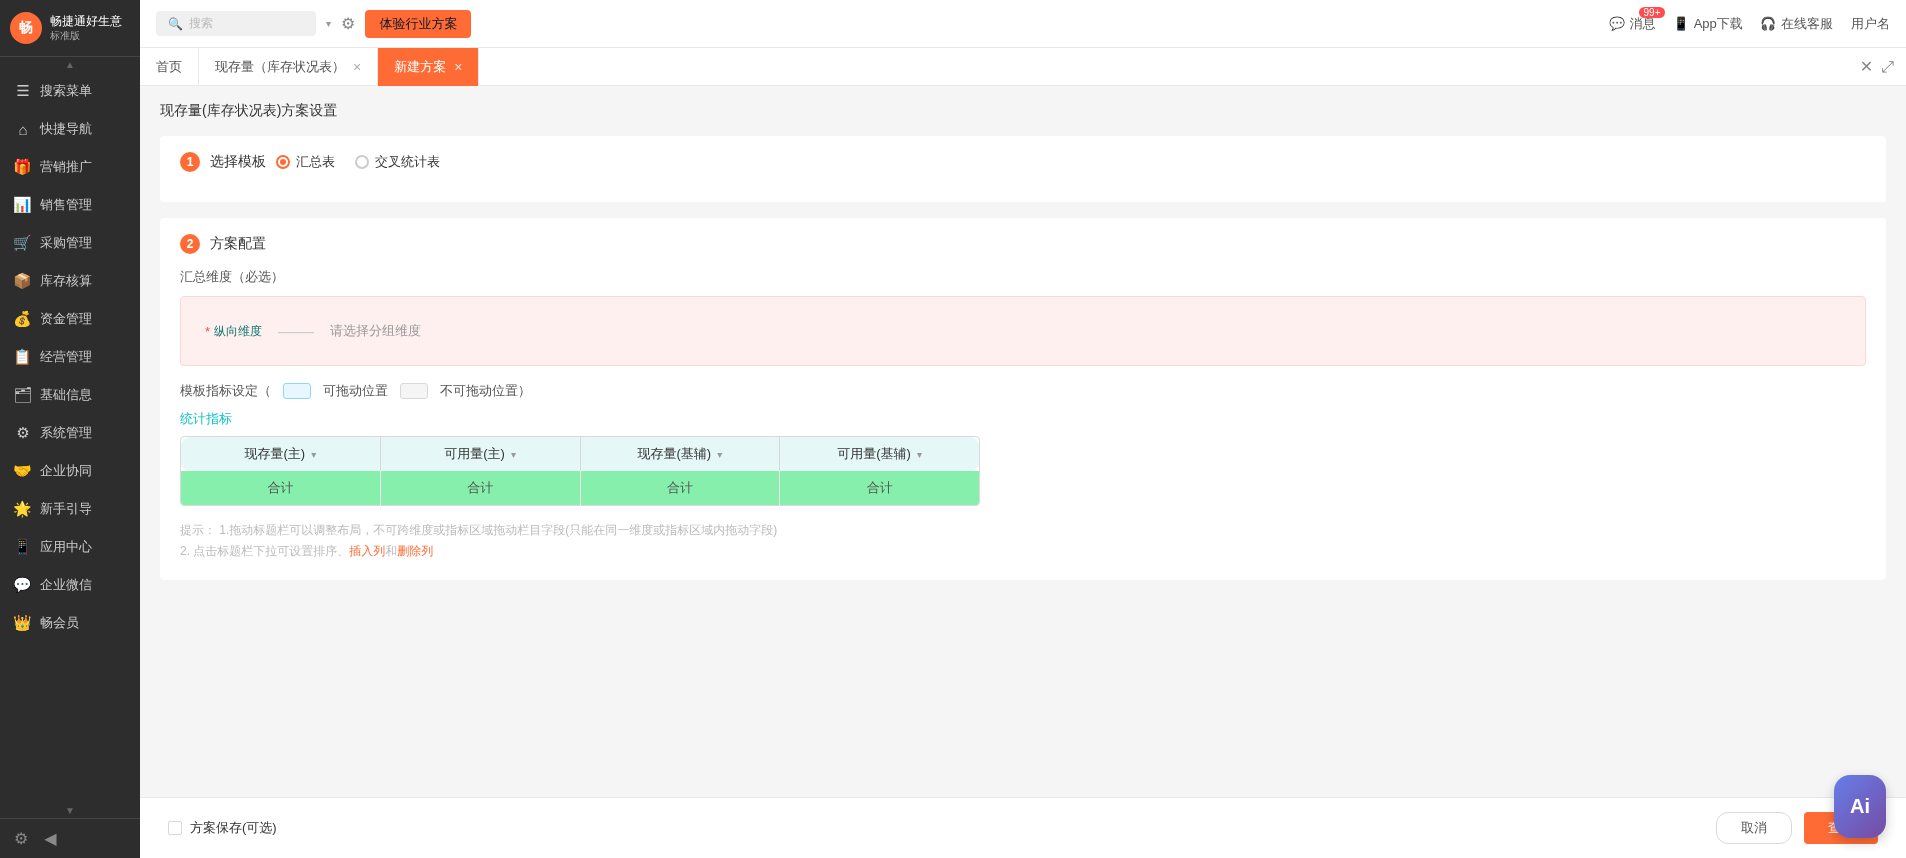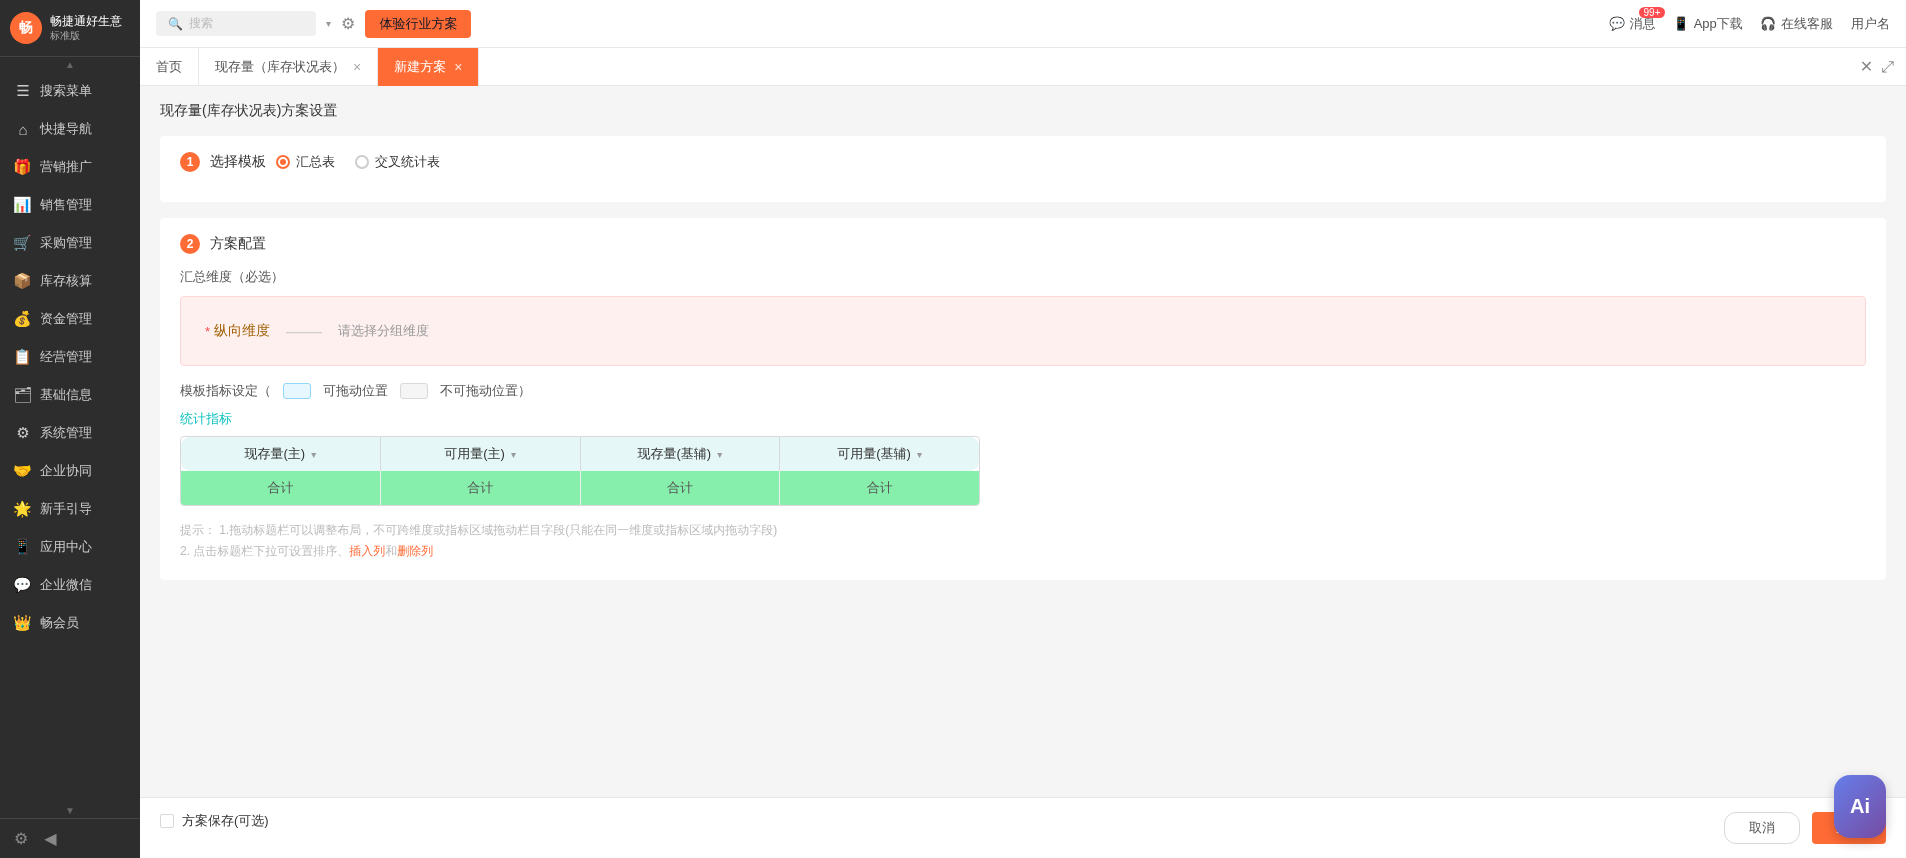--- a/index.html
+++ b/index.html
@@ -154,21 +154,21 @@
     
     .dimension-area {
       background: #fff0f0;
       border: 1px solid #ffd6d6;
       border-radius: 4px;
       padding: 20px 24px;
       min-height: 70px;
       display: flex; align-items: center;
     }
     .dimension-required { color: #ff4d4f; margin-right: 4px; }
-    .dimension-label { font-size: 14px; color: #a16207; }
+    .dimension-label { font-size: 12px; color: #0f766e; }
     .dimension-separator { margin: 0 16px; color: #ccc; font-size: 18px; }
     .dimension-placeholder { font-size: 13px; color: #999; }
 
     
     .indicator-row { display: flex; align-items: center; gap: 12px; margin: 16px 0 10px 0; font-size: 13px; color: #555; }
     .indicator-box {
       width: 28px; height: 16px; border-radius: 3px; background: #e6f7ff; border: 1px solid #91d5ff;
     }
     .indicator-box.gray {
       background: #f5f5f5; border-color: #d9d9d9;
@@ -192,24 +192,24 @@
     .stat-col-cell:last-child { border-right: none; }
 
     
     .tips-section { margin-top: 16px; }
     .tip-item { font-size: 12px; color: #bbb; margin-bottom: 4px; }
     .tip-highlight { color: #ff6b35; }
 
     
     .footer-area {
       background: #fff;
-      padding: 14px 20px;
+      padding: 14px 28px;
       border-top: 1px solid #e8e8e8;
       display: flex;
-      align-items: flex-start;
+      align-items: center;
       justify-content: space-between;
       flex-shrink: 0;
     }
     .save-check { display: flex; align-items: center; gap: 8px; font-size: 13px; color: #333; cursor: pointer; }
     .checkbox-box {
       width: 14px; height: 14px; border: 1px solid #d9d9d9; border-radius: 2px; background: #fff;
     }
     .footer-buttons { display: flex; gap: 12px; }
     .btn-cancel {
       padding: 6px 24px; border: 1px solid #d9d9d9; background: #fff;

